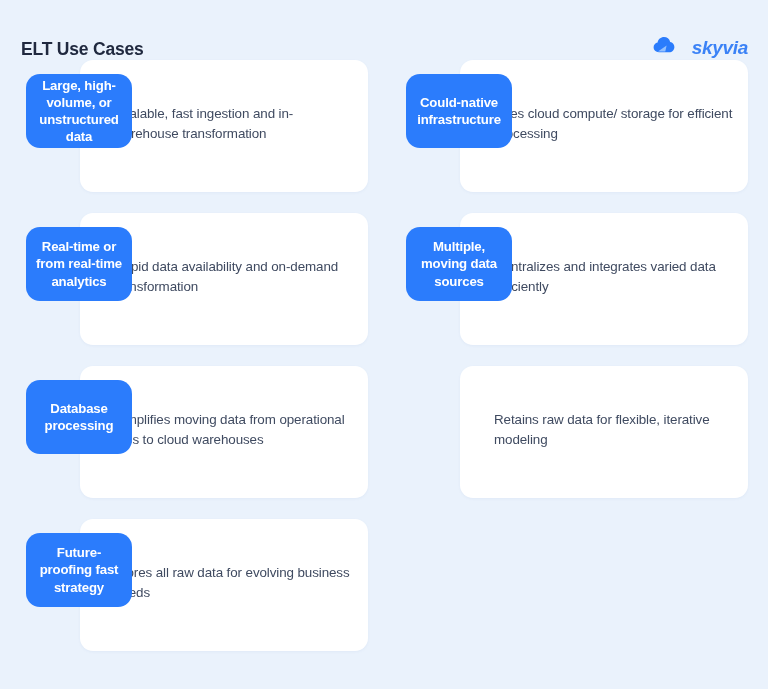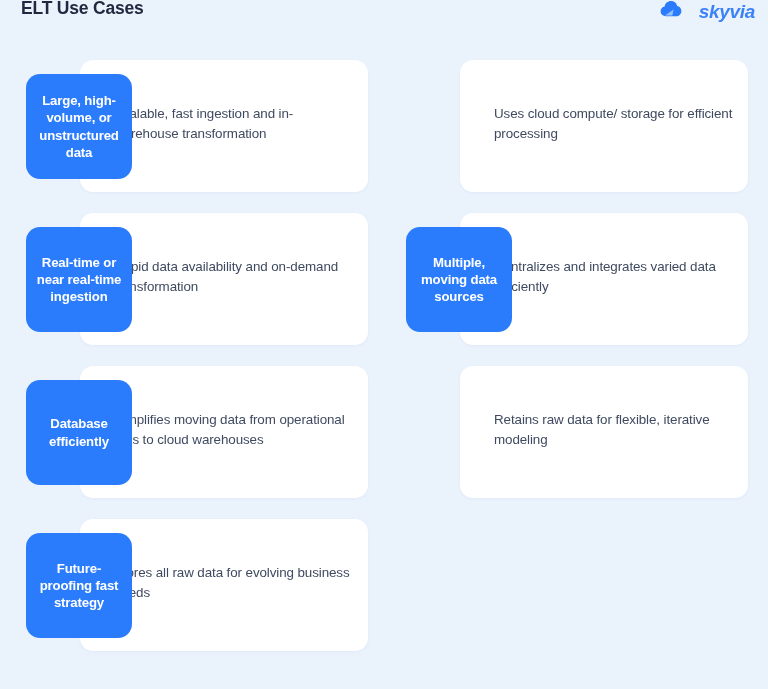--- a/index.html
+++ b/index.html
@@ -16,23 +16,23 @@
     position: relative;
   }
 
   
   .header {
     position: absolute;
     top: 0; left: 0;
     width: 768px;
     height: 58px;
     display: flex;
-    align-items: flex-start;
+    align-items: flex-end;
     justify-content: space-between;
-    padding: 0 13px 0 21px;
+    padding: 0 20px 0 21px;
   }
 
   .page-title {
     font-size: 17.5px;
     font-weight: bold;
     color: #20293f;
     letter-spacing: -0.2px;
     line-height: 1;
   }
 
@@ -99,21 +99,21 @@
     line-height: 1.47;
     color: #3f4a60;
     letter-spacing: -0.1px;
   }
 
   .item-badge {
     position: absolute;
     top: 16px;
     left: 6px;
     width: 106px;
-    height: 105px;
+    height: 74px;
     background: #2b7cfc;
     border-radius: 14px;
     display: flex;
     align-items: center;
     justify-content: center;
     text-align: center;
     padding: 4px 5px;
     color: #ffffff;
     font-size: 13.2px;
     font-weight: bold;
@@ -145,42 +145,43 @@
 
     <div class="item">
       <div class="item-card"></div>
       <div class="item-desc">Scalable, fast ingestion and in-warehouse transformation</div>
       <div class="item-badge">Large, high-volume, or unstructured data</div>
     </div>
 
     <div class="item">
       <div class="item-card"></div>
       <div class="item-desc">Rapid data availability and on-demand transformation</div>
-      <div class="item-badge">Real-time or near real-time ingestion</div>
+      <div class="item-badge">Real-time or from real-time analytics</div>
     </div>
 
     <div class="item">
       <div class="item-card"></div>
       <div class="item-desc">Simplifies moving data from operational DBs to cloud warehouses</div>
-      <div class="item-badge">Database efficiently</div>
+      <div class="item-badge">Database processing</div>
     </div>
 
     <div class="item">
       <div class="item-card"></div>
       <div class="item-desc">Stores all raw data for evolving business needs</div>
       <div class="item-badge">Future-proofing fast strategy</div>
     </div>
 
   </div>
 
   <div class="column right">
 
     <div class="item">
       <div class="item-card"></div>
       <div class="item-desc">Uses cloud compute/ storage for efficient processing</div>
+      <div class="item-badge">Could-native infrastructure</div>
     </div>
 
     <div class="item">
       <div class="item-card"></div>
       <div class="item-desc">Centralizes and integrates varied data efficiently</div>
       <div class="item-badge">Multiple, moving data sources</div>
     </div>
 
     <div class="item">
       <div class="item-card"></div>

